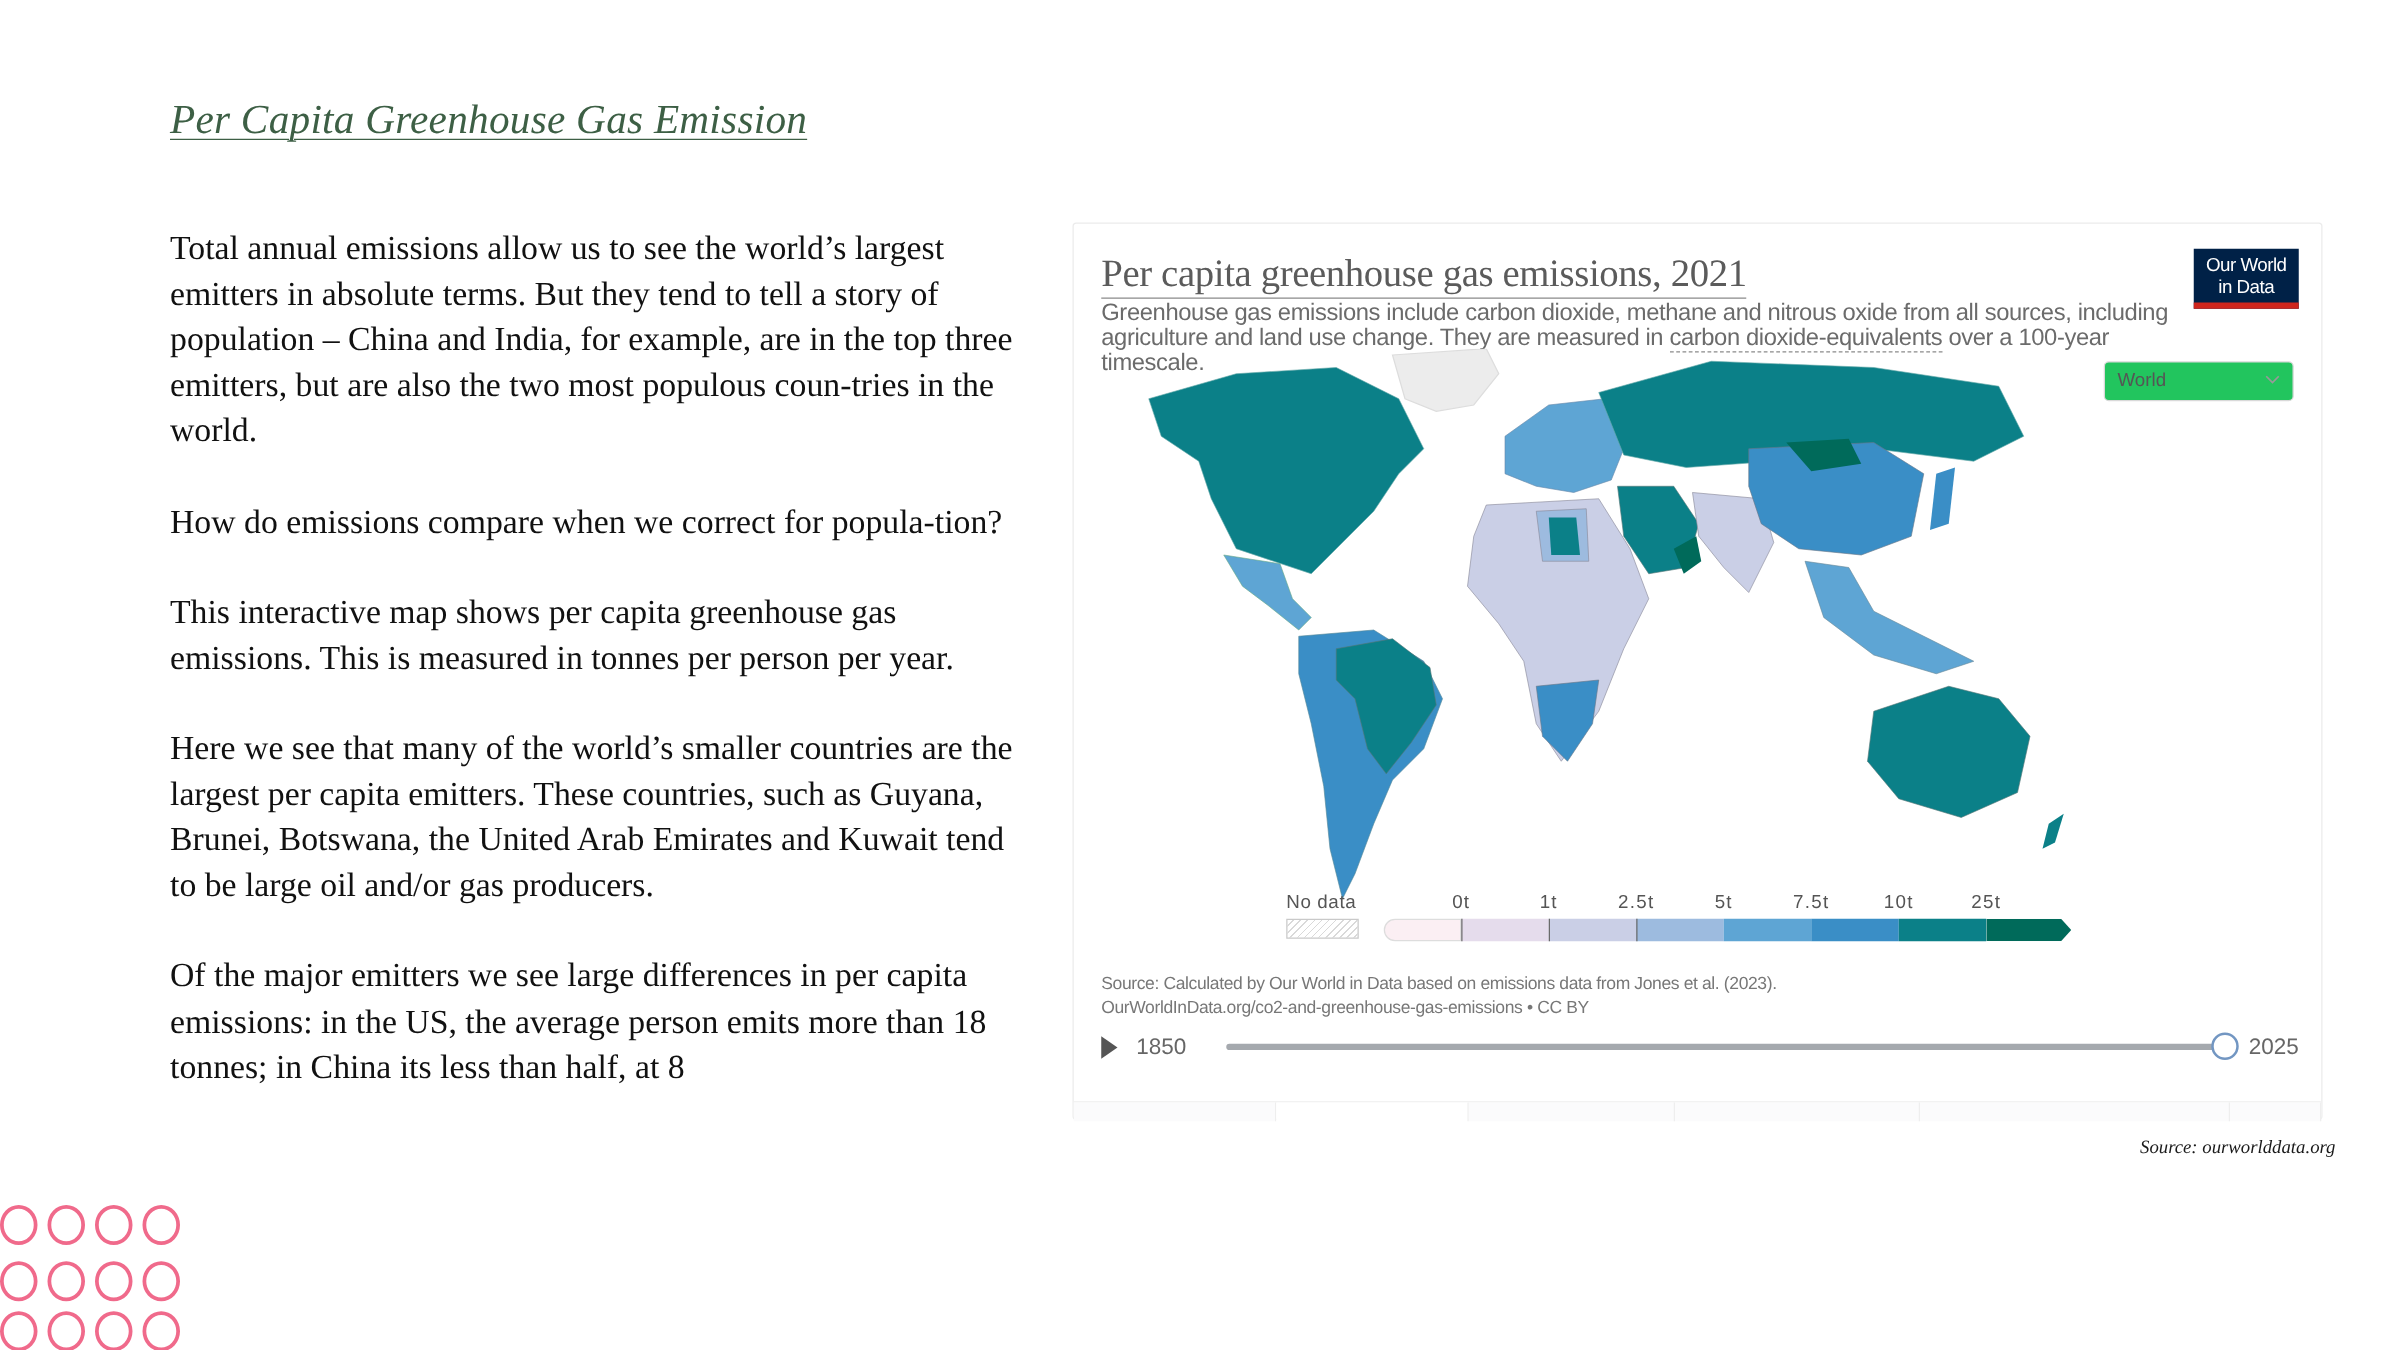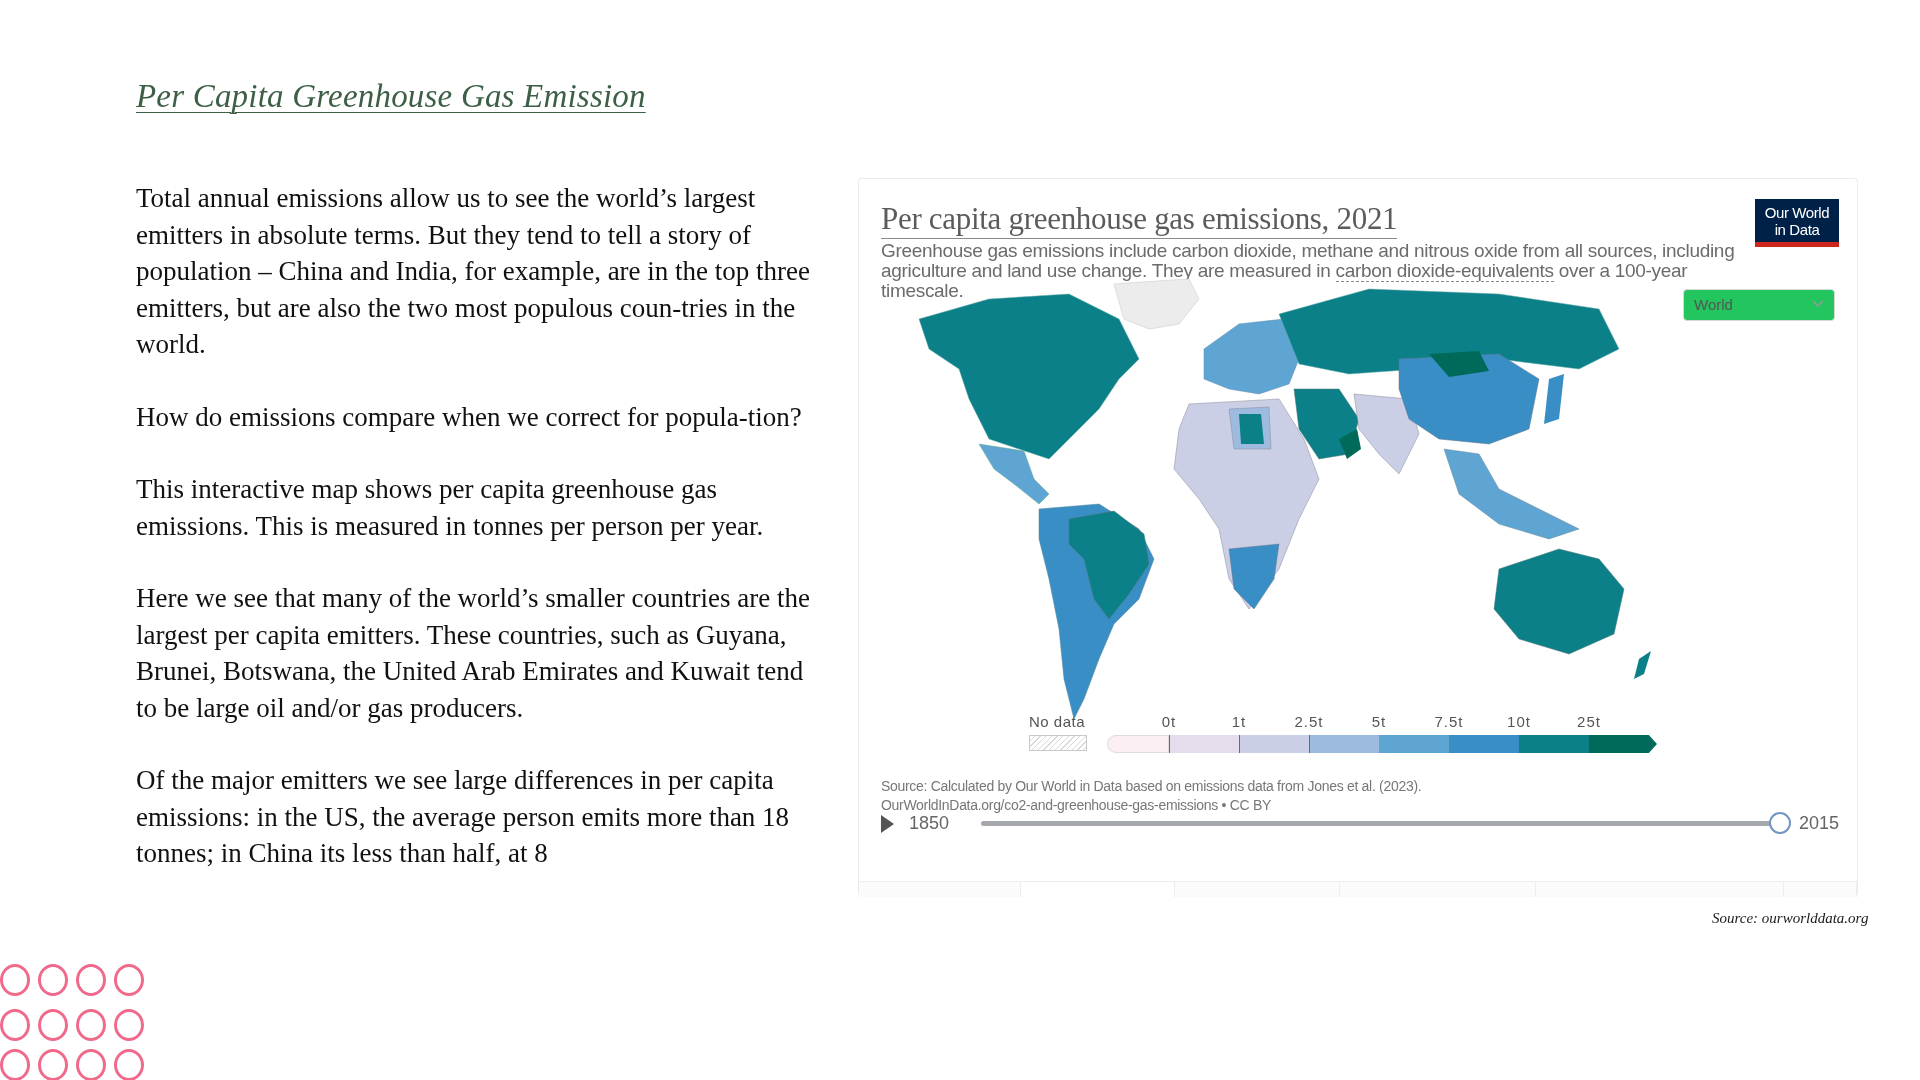--- a/index.html
+++ b/index.html
@@ -51,21 +51,21 @@
     border: 1px solid #c9c9c9;
     background: repeating-linear-gradient(135deg, #fff 0 3px, #d9d9d9 3px 4px);
   }
   .legend-bar { position: absolute; left: 78px; top: 22px; height: 18px; width: 570px; display: flex; }
   .legend-seg { height: 18px; border-left: 1px solid #6b6b6b; }
   .legend-seg.first { border-left: none; border-radius: 9px 0 0 9px; }
   .legend-tick { position: absolute; top: 0; font-size: 15px; color: #555; transform: translateX(-50%); letter-spacing: 1px; }
 
   .chart-notes { position: absolute; left: 22px; top: 598px; font-size: 14px; line-height: 19px; color: #777; letter-spacing: -0.3px; }
 
-  .timeline { position: absolute; left: 22px; top: 630px; width: 960px; height: 30px; text-align: center; }
+  .timeline { position: absolute; left: 22px; top: 644px; width: 960px; height: 30px; text-align: center; }
   .play-btn { position: absolute; left: 0; top: 6px; width: 0; height: 0; border-left: 13px solid #555; border-top: 9px solid transparent; border-bottom: 9px solid transparent; }
   .tl-start { position: absolute; left: 28px; top: 4px; font-size: 18px; color: #666; }
   .tl-track { position: absolute; left: 100px; top: 12px; width: 795px; height: 5px; background: #a5a9ae; border-radius: 3px; }
   .tl-handle { position: absolute; left: 888px; top: 3px; width: 22px; height: 22px; border: 2px solid #7296c2; border-radius: 50%; background: #fff; }
   .tl-end { position: absolute; left: 918px; top: 4px; font-size: 18px; color: #666; }
 
   .tab-strip { position: absolute; left: 0; top: 702px; width: 998px; height: 15px; border-top: 1px solid #eee; display: flex; }
   .tab-strip div { height: 15px; border-right: 1px solid #eee; background: #fbfbfc; }
 
   .source-caption { position: absolute; left: 1712px; top: 910px; font-size: 15px; font-style: italic; color: #1a1a1a; }
@@ -163,21 +163,21 @@
   <div class="chart-notes">
     <div>Source: Calculated by Our World in Data based on emissions data from Jones et al. (2023).</div>
     <div>OurWorldInData.org/co2-and-greenhouse-gas-emissions • CC BY</div>
   </div>
 
   <div class="timeline">
     <div class="play-btn"></div>
     <div class="tl-start">1850</div>
     <div class="tl-track"></div>
     <div class="tl-handle"></div>
-    <div class="tl-end">2015</div>
+    <div class="tl-end">2025</div>
   </div>
 
   <div class="tab-strip">
     <div style="width:162px;"></div>
     <div style="width:154px;background:#fff;"></div>
     <div style="width:165px;"></div>
     <div style="width:196px;"></div>
     <div style="width:248px;"></div>
     <div style="width:73px;"></div>
   </div>

